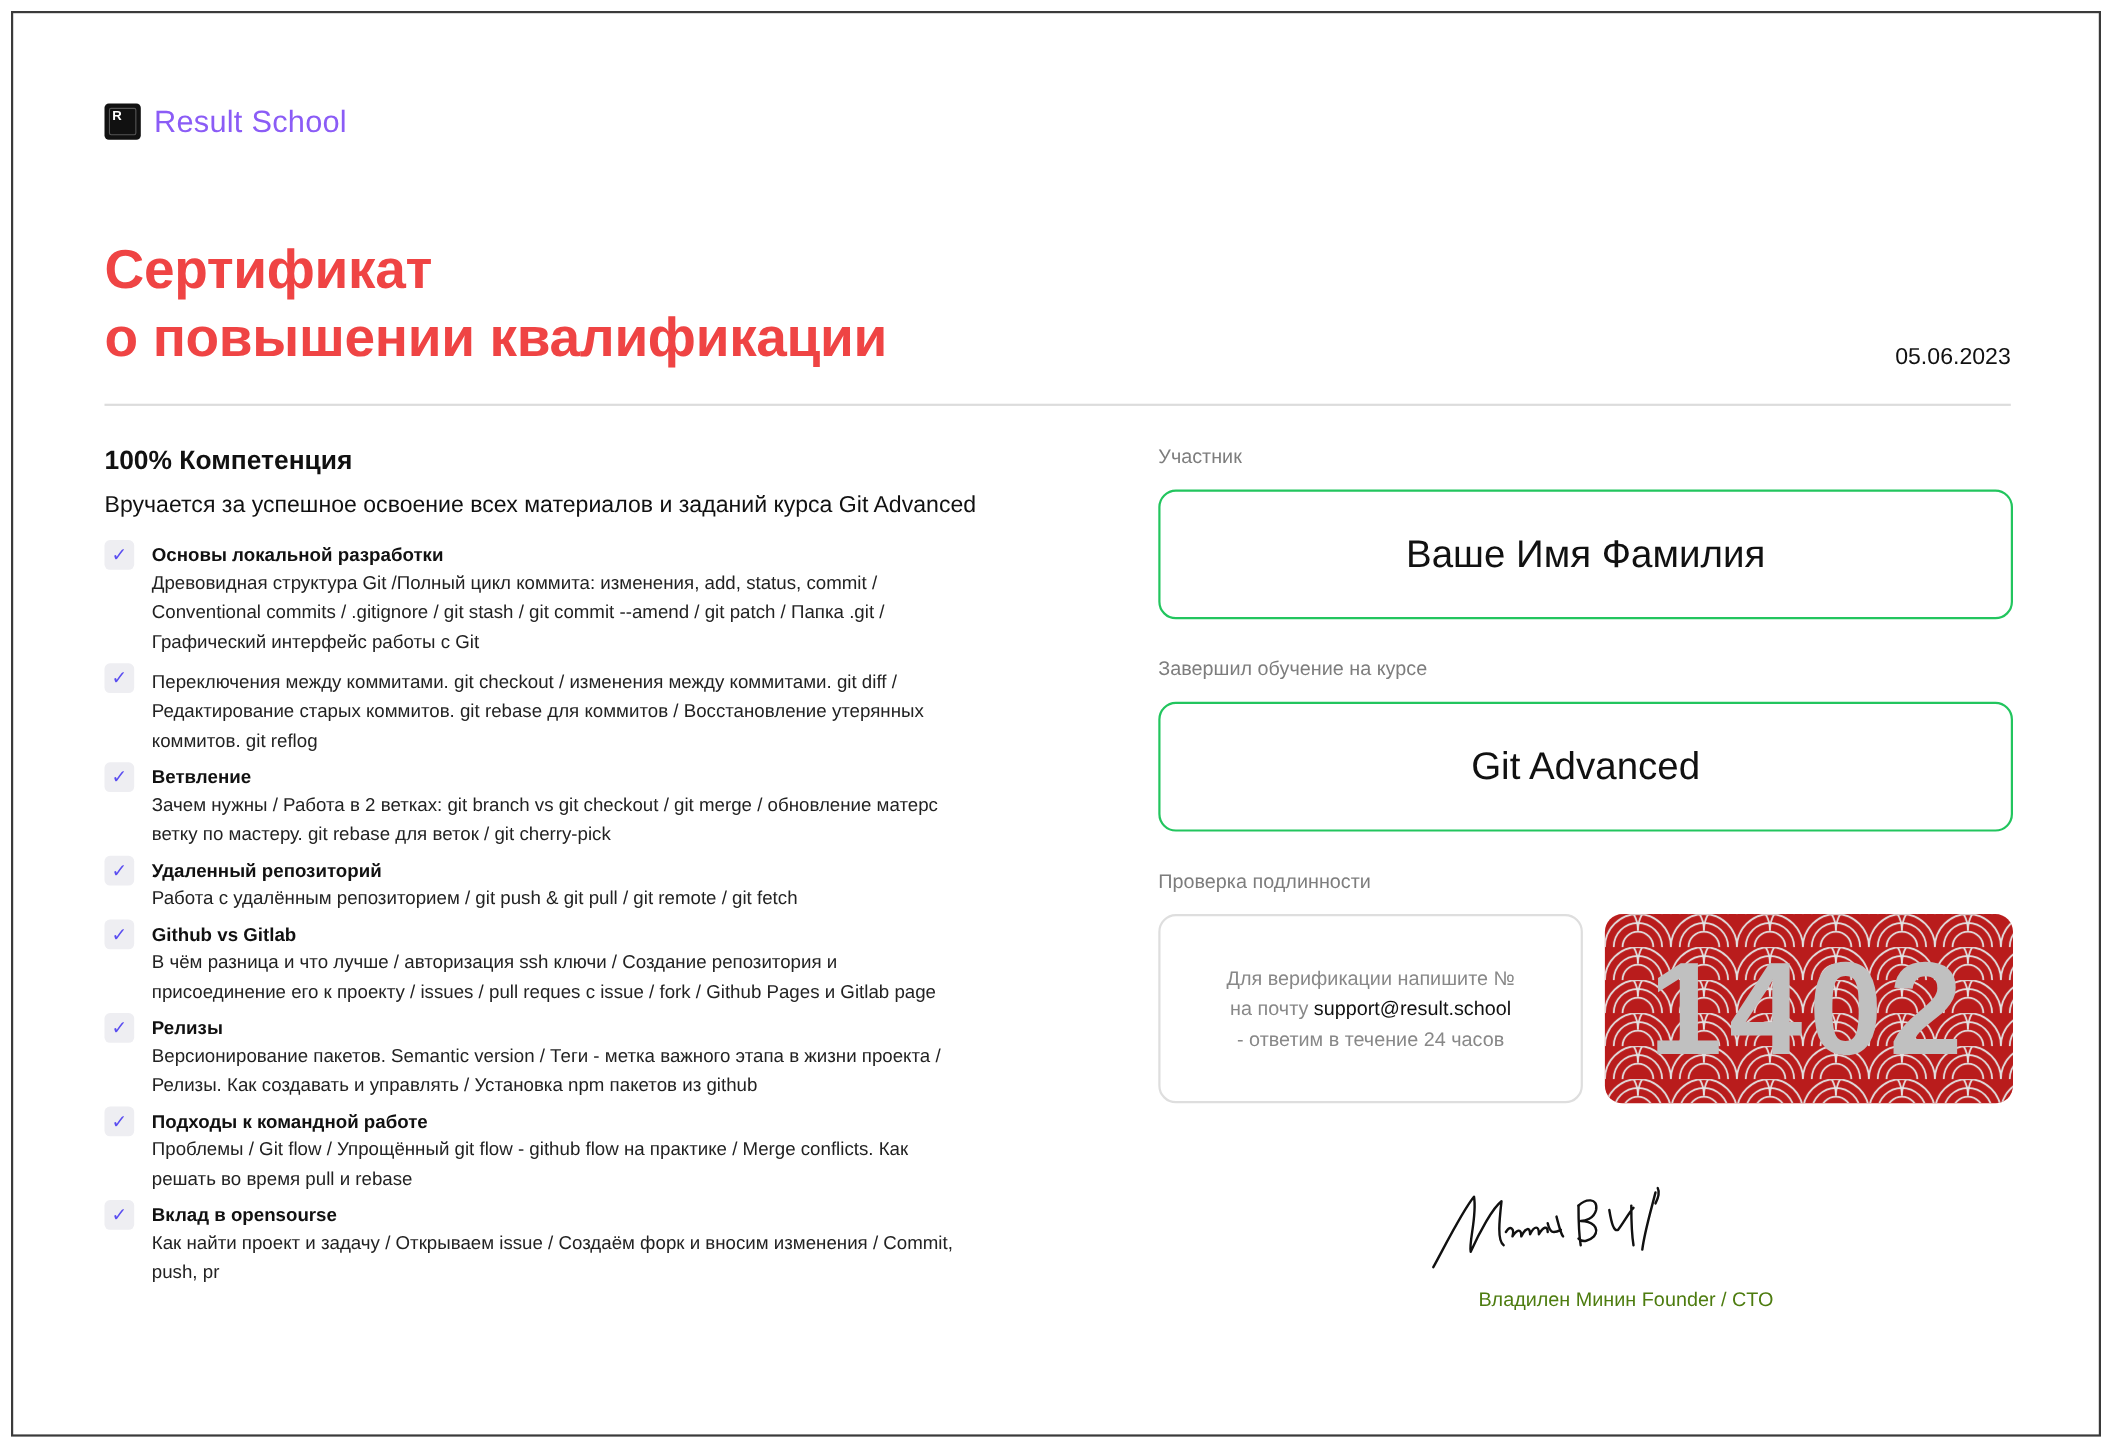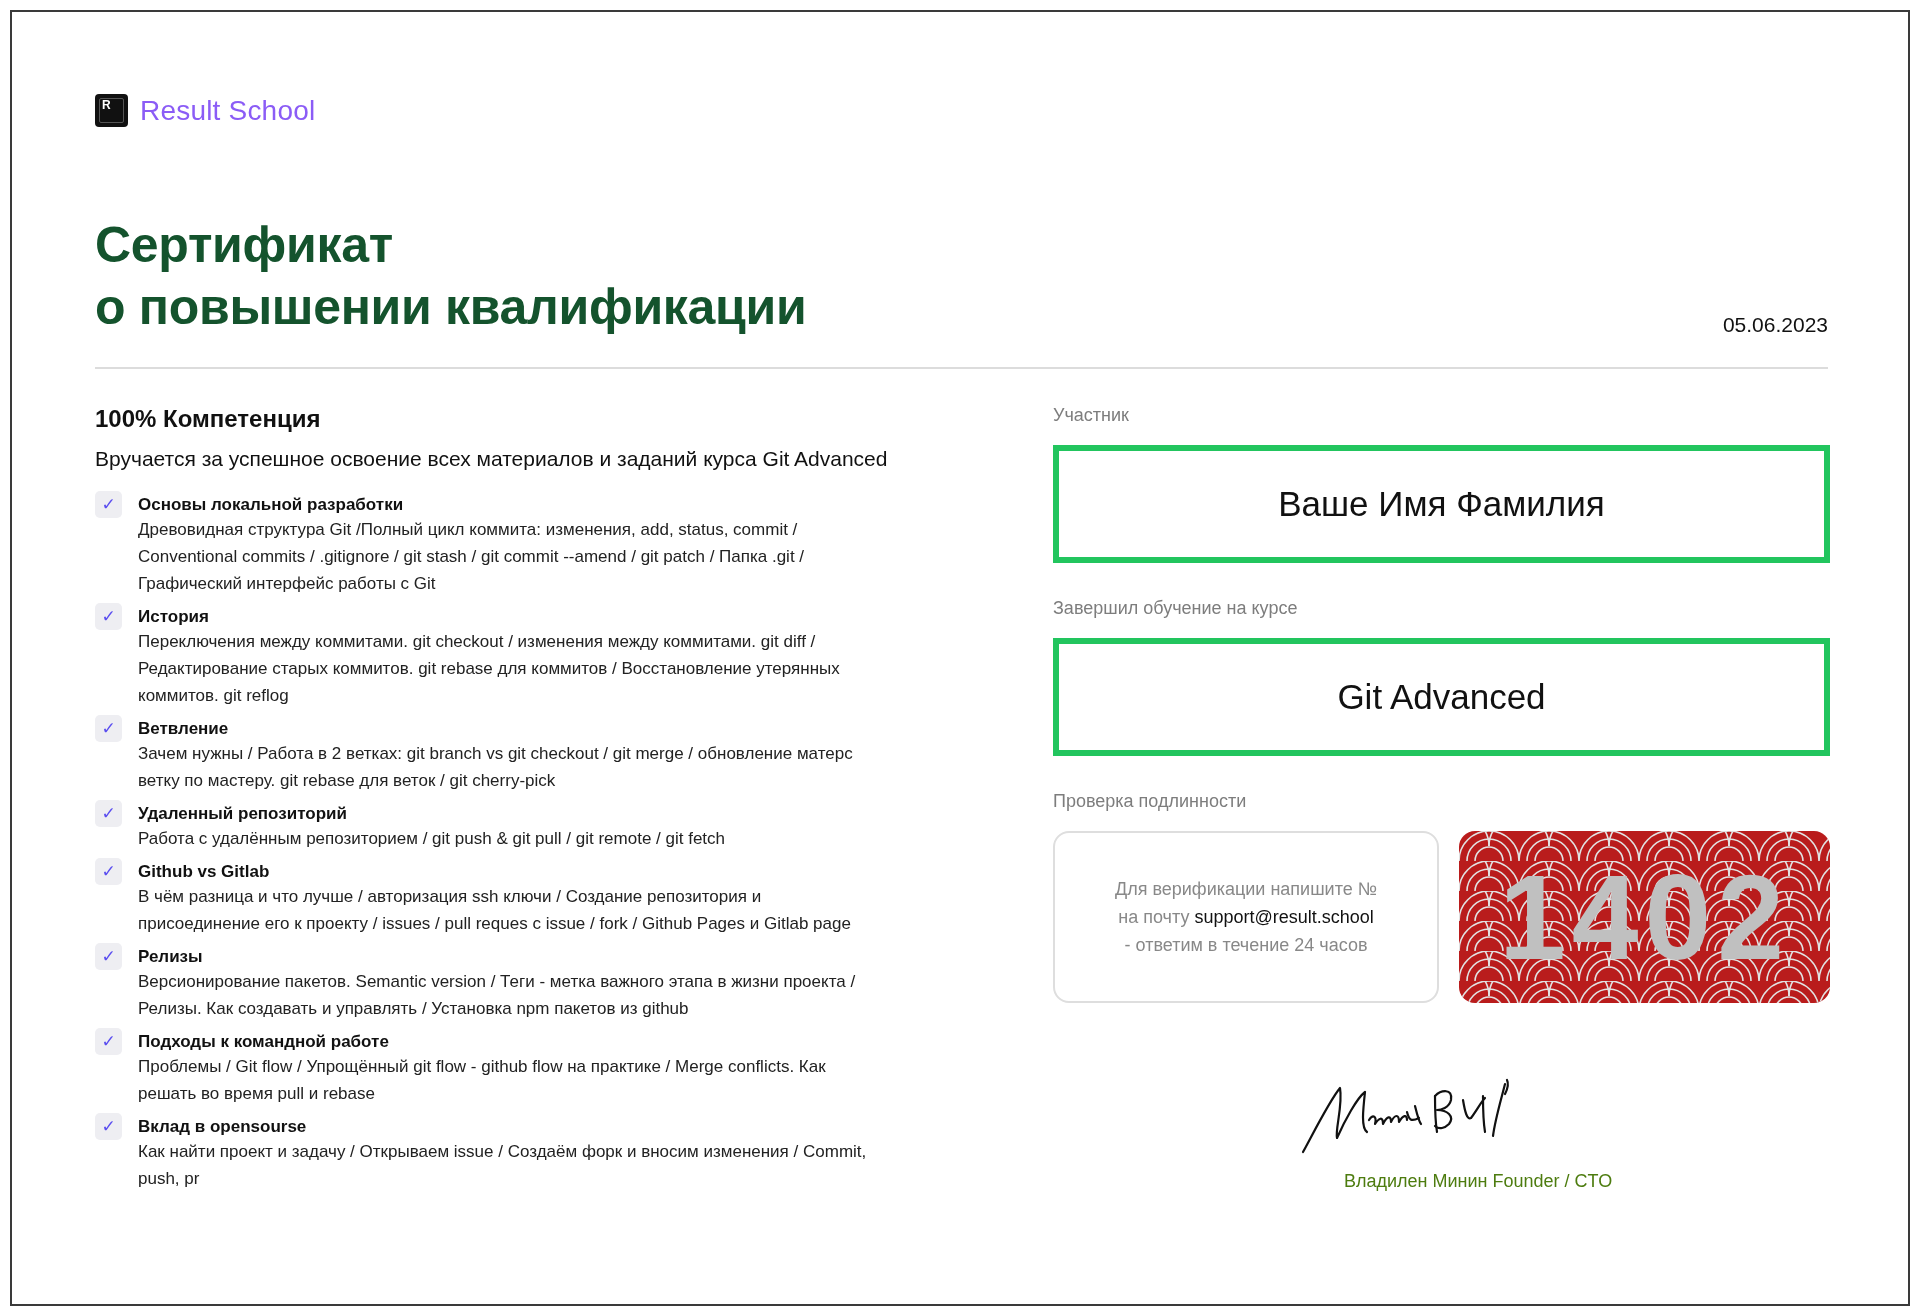--- a/index.html
+++ b/index.html
@@ -6,37 +6,37 @@
   html, body { width: 1920px; height: 1315px; background: #ffffff; overflow: hidden; }
   body { font-family: "Liberation Sans", "DejaVu Sans", sans-serif; color: #111111; position: relative; }
   .frame { position: absolute; left: 10px; top: 10px; width: 1900px; height: 1296px; border: 2px solid #3a3a3a; background: #fff; }
 
   .logo { position: absolute; left: 95px; top: 94px; display: flex; align-items: center; gap: 12px; }
   .logo-mark { width: 33px; height: 33px; background: #111; border-radius: 4px; position: relative; }
   .logo-mark::after { content: ""; position: absolute; left: 4px; top: 4px; right: 4px; bottom: 4px; border: 1px solid #555; border-radius: 2px; }
   .logo-mark span { position: absolute; left: 7px; top: 4px; color: #fff; font-size: 12px; font-weight: bold; z-index: 1; }
   .logo-text { font-size: 28px; color: #8b5cf6; letter-spacing: 0.2px; }
 
-  .title { position: absolute; left: 95px; top: 214px; font-size: 50px; font-weight: bold; line-height: 62px; color: #14532d; letter-spacing: -0.3px; }
+  .title { position: absolute; left: 95px; top: 214px; font-size: 50px; font-weight: bold; line-height: 62px; color: #ef4444; letter-spacing: -0.3px; }
   .date { position: absolute; right: 92px; top: 313px; font-size: 21px; color: #111; }
   .divider { position: absolute; left: 95px; top: 367px; width: 1733px; height: 2px; background: #dcdcdc; }
 
   .left { position: absolute; left: 95px; top: 405px; width: 900px; }
   .competence { font-size: 24px; font-weight: bold; color: #111; }
   .awarded { font-size: 21px; color: #111; margin-top: 14px; }
   .topics { margin-top: 23px; }
   .topic { display: flex; gap: 16px; margin-bottom: 9px; }
   .check { width: 27px; height: 27px; background: #eeeef2; border-radius: 5px; flex-shrink: 0; display: flex; align-items: center; justify-content: center; color: #5a4df0; font-size: 17px; font-weight: bold; margin-top: -3px; }
   .topic-body { width: 730px; }
   .topic-title { font-size: 17px; font-weight: bold; color: #111; line-height: 22px; }
   .topic-desc { font-size: 17px; color: #222; line-height: 27px; }
 
   .right { position: absolute; left: 1053px; top: 405px; width: 777px; }
   .field-label { font-size: 18px; color: #7d7d7d; height: 24px; }
-  .field-box { margin-top: 16px; height: 118px; border: 6px solid #22c55e; border-radius: 0; display: flex; align-items: center; justify-content: center; font-size: 35px; color: #111; }
+  .field-box { margin-top: 16px; height: 118px; border: 2px solid #22c55e; border-radius: 16px; display: flex; align-items: center; justify-content: center; font-size: 35px; color: #111; }
   .gap1 { height: 35px; }
   .verify-row { margin-top: 16px; display: flex; gap: 20px; height: 172px; }
   .verify-text { width: 386px; height: 172px; border: 2px solid #dedede; border-radius: 16px; display: flex; align-items: center; justify-content: center; text-align: center; font-size: 18px; color: #888; line-height: 28px; }
   .verify-text .email { color: #111; }
   .code-box { flex: 1; height: 172px; border-radius: 16px; background-color: #b91c1c; position: relative; overflow: hidden; display: flex; align-items: center; justify-content: center; }
   .code-box svg { position: absolute; left: 0; top: 0; }
   .code-num { position: relative; font-size: 120px; font-weight: bold; color: #c0c0c0; letter-spacing: 6px; font-family: "Liberation Sans", sans-serif; }
 
   .signature { position: absolute; left: 1295px; top: 1060px; width: 280px; height: 100px; }
   .signer { position: absolute; left: 1344px; top: 1171px; font-size: 18px; color: #4d7c0f; }
@@ -68,21 +68,20 @@
     <div class="topic">
       <div class="check">✓</div>
       <div class="topic-body">
           <div class="topic-title">Основы локальной разработки</div>
           <div class="topic-desc">Древовидная структура Git /Полный цикл коммита: изменения, add, status, commit / Conventional commits / .gitignore / git stash / git commit --amend / git patch / Папка .git / Графический интерфейс работы с Git</div>
         </div>
     </div>
     <div class="topic">
       <div class="check">✓</div>
       <div class="topic-body">
-          <div class="topic-title">История</div>
           <div class="topic-desc">Переключения между коммитами. git checkout / изменения между коммитами. git diff / Редактирование старых коммитов. git rebase для коммитов / Восстановление утерянных коммитов. git reflog</div>
         </div>
     </div>
     <div class="topic">
       <div class="check">✓</div>
       <div class="topic-body">
           <div class="topic-title">Ветвление</div>
           <div class="topic-desc">Зачем нужны / Работа в 2 ветках: git branch vs git checkout / git merge / обновление матерс ветку по мастеру. git rebase для веток / git cherry-pick</div>
         </div>
     </div>

